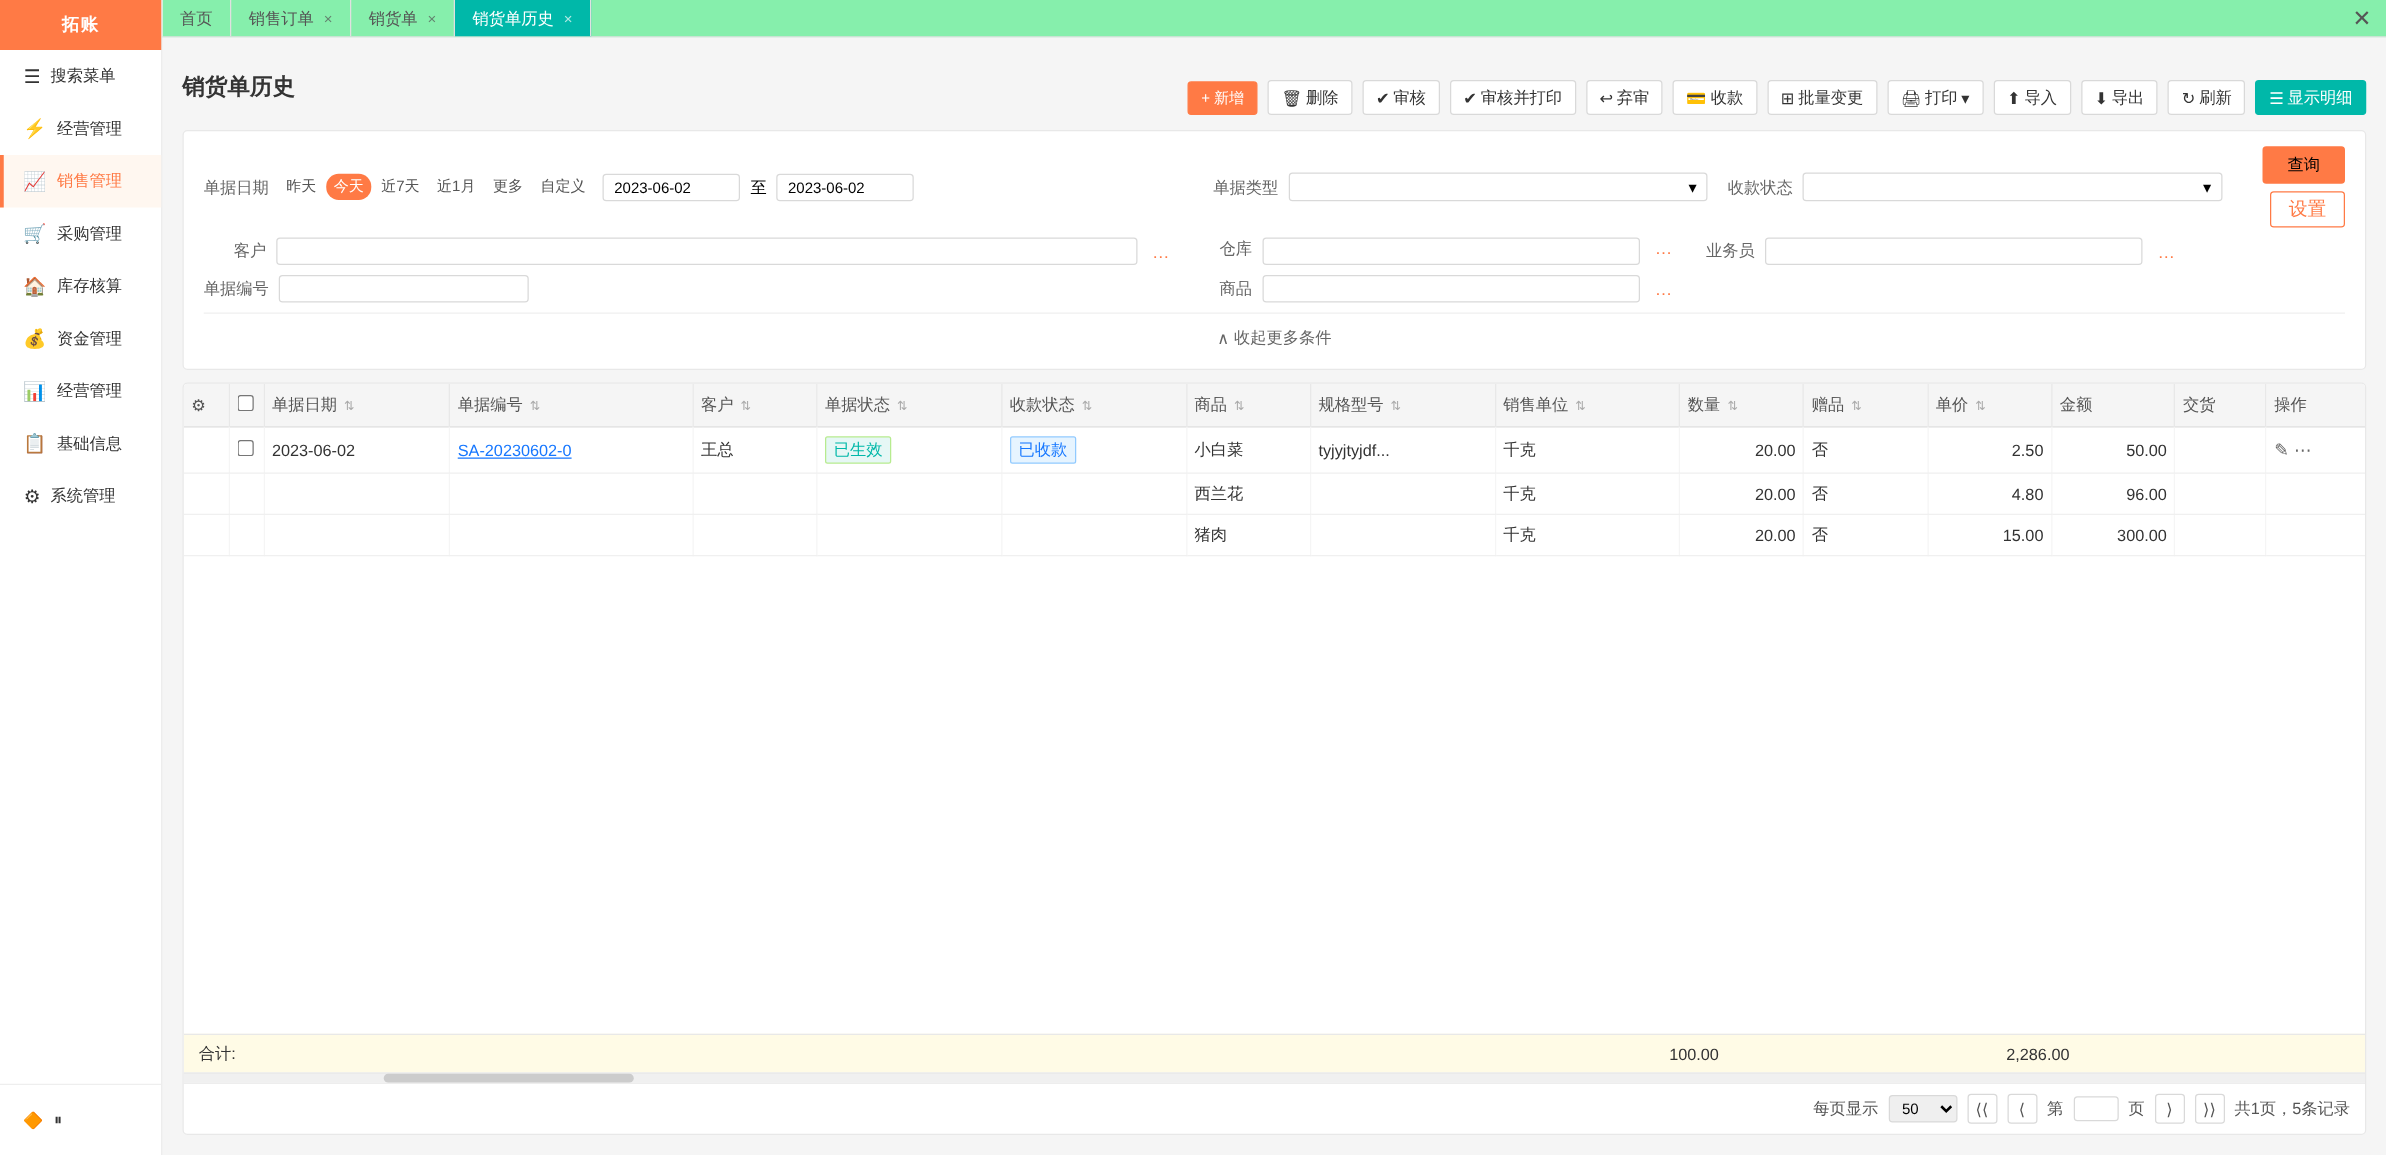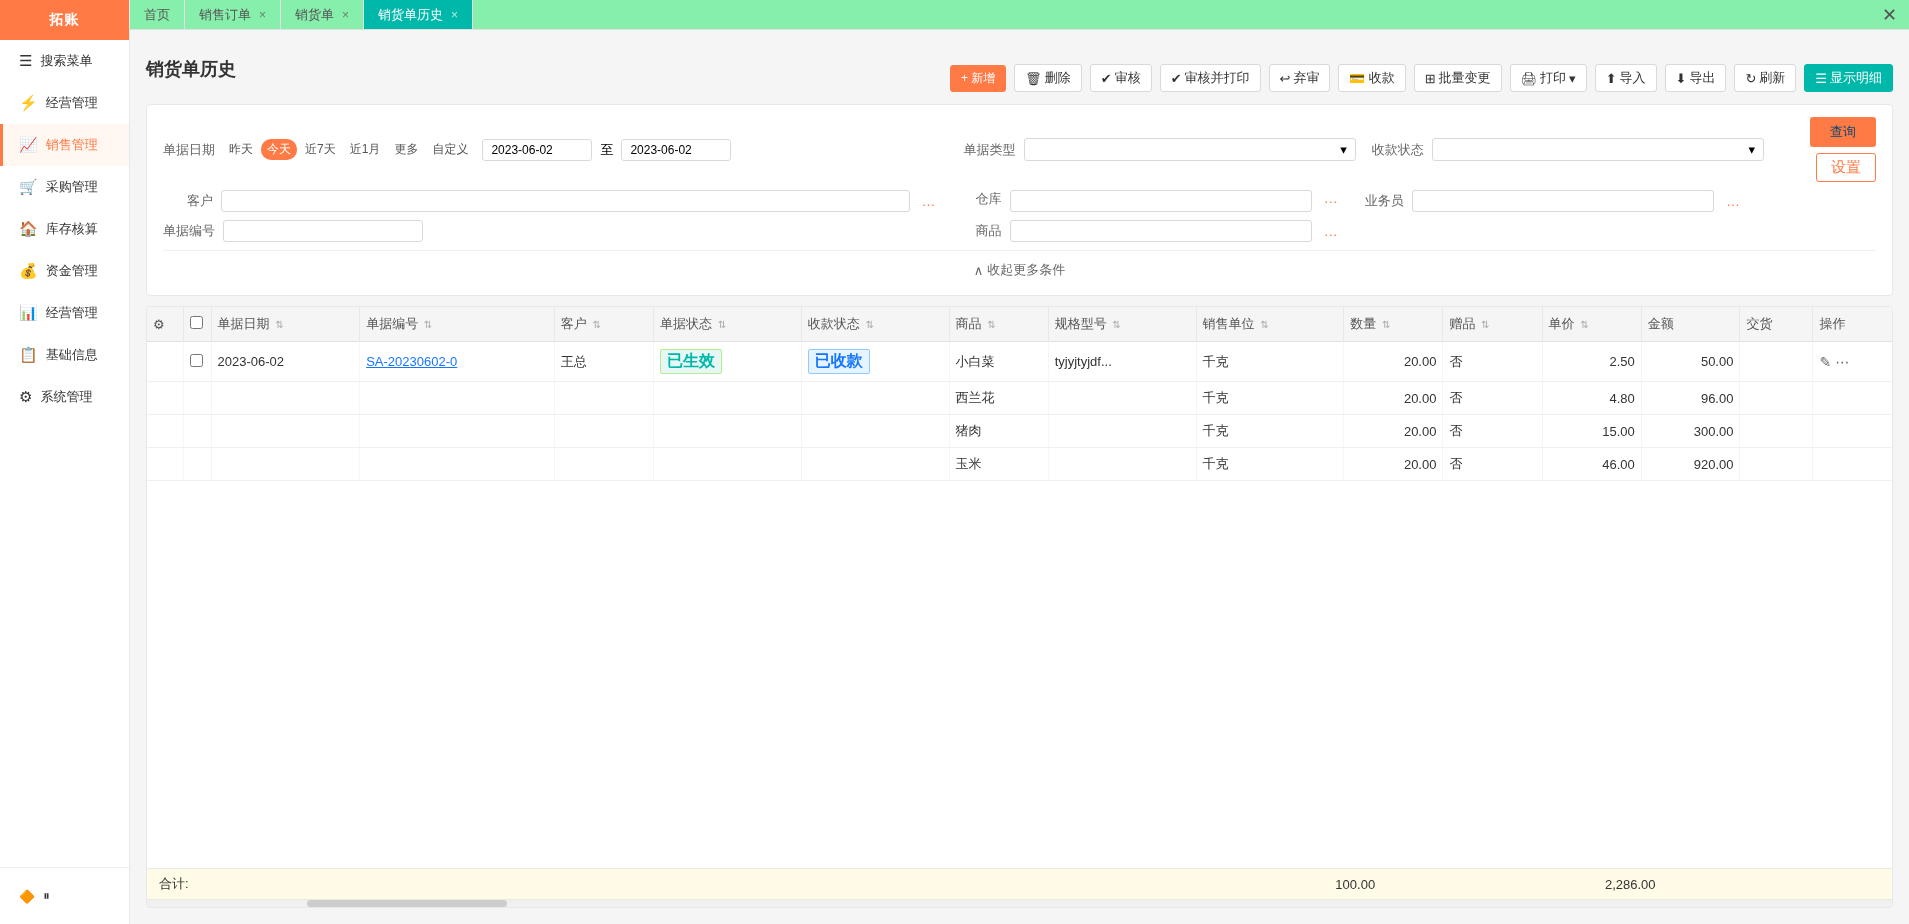--- a/index.html
+++ b/index.html
@@ -198,27 +198,26 @@
       align-items: center;
       justify-content: center;
       color: #666;
       cursor: pointer;
       font-size: 12px;
       padding: 4px;
       gap: 4px;
     }
     .query-btn {
       background: #ff7a45;
-      color: #0c4a6e;
+      color: #000000;
       border: none;
       border-radius: 3px;
       padding: 6px 20px;
       cursor: pointer;
       font-size: 13px;
-      margin-left: 14px;
     }
     .set-btn {
       background: #fff;
       color: #ff7a45;
       border: 1px solid #ff7a45;
       border-radius: 3px;
       padding: 4px 14px;
       cursor: pointer;
       font-size: 15px;
     }
@@ -265,22 +264,21 @@
       border-bottom: 1px solid #f0f0f0;
       border-right: 1px solid #f5f5f5;
       color: #333;
     }
     td:last-child { border-right: none; }
     .sort-icon { font-size: 10px; color: #aaa; margin-left: 2px; }
     .badge {
       display: inline-block;
       padding: 1px 6px;
       border-radius: 2px;
-      font-size: 16px;
-      font-weight: bold;
+      font-size: 13px;
     }
     .badge-green { background: #e6f7f5; color: #00b8a9; border: 1px solid #b7eb8f; }
     .badge-blue { background: #e6f4ff; color: #1677ff; border: 1px solid #91caff; }
     .link-text { color: #1677ff; cursor: pointer; text-decoration: underline; }
     .settings-icon-cell { text-align: center; cursor: pointer; color: #888; }
     .row-actions { display: flex; gap: 4px; }
     .action-icon { cursor: pointer; color: #666; font-size: 14px; }
 
     
     .summary-row {
@@ -660,38 +658,20 @@
     <td>猪肉</td>
     <td></td>
     <td>千克</td>
     <td style="text-align:right;">20.00</td>
     <td>否</td>
     <td style="text-align:right;">15.00</td>
     <td style="text-align:right;">300.00</td>
     <td></td>
     <td></td>
   </tr>
-              <tr>
-    <td class="settings-icon-cell"></td>
-    <td></td>
-    <td></td>
-    <td></td>
-    <td></td>
-    <td></td>
-    <td></td>
-    <td>玉米</td>
-    <td></td>
-    <td>千克</td>
-    <td style="text-align:right;">20.00</td>
-    <td>否</td>
-    <td style="text-align:right;">46.00</td>
-    <td style="text-align:right;">920.00</td>
-    <td></td>
-    <td></td>
-  </tr>
             </tbody>
         </table>
       </div>
 
       <div class="summary-row">
         <span class="summary-label">合计:</span>
         <span style="flex:1;"></span>
         <span style="flex:1;"></span>
         <span style="flex:1;"></span>
         <span style="flex:1;"></span>
@@ -705,15 +685,31 @@
         <span style="flex:1;"></span>
         <span style="min-width:80px;text-align:right;padding-right:12px;">2,286.00</span>
         <span style="flex:1;"></span>
         <span style="flex:1;"></span>
       </div>
 
       <div class="scrollbar-area">
         <div class="scrollbar-thumb"></div>
       </div>
 
+      <div class="pagination">
+        <span>每页显示</span>
+        <select class="page-size-select">
+          <option>50</option>
+          <option>100</option>
+          <option>200</option>
+        </select>
+        <button class="page-btn">⟨⟨</button>
+        <button class="page-btn">⟨</button>
+        <span>第</span>
+        <input class="page-input" style="">
+        <span>页</span>
+        <button class="page-btn">⟩</button>
+        <button class="page-btn">⟩⟩</button>
+        <span>共1页，5条记录</span>
+      </div>
     </div>
   </div>
 </div>
 
 </body></html>

